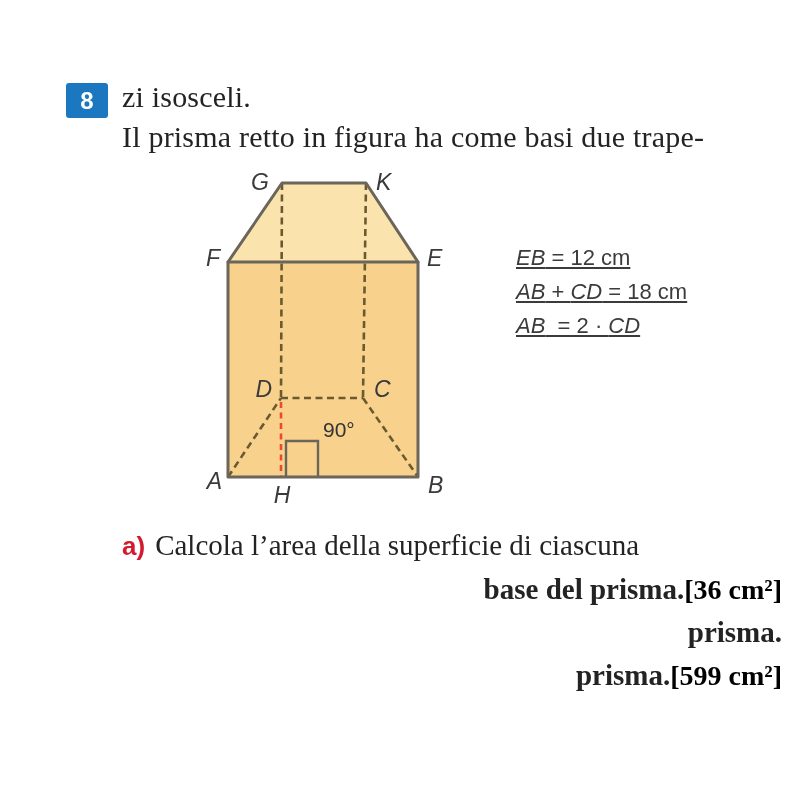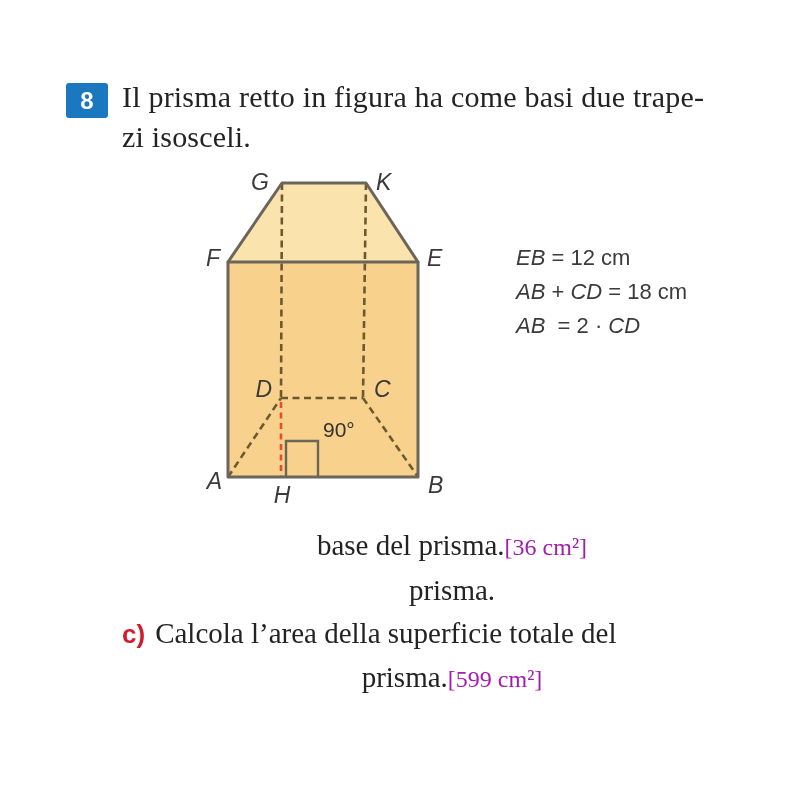--- a/index.html
+++ b/index.html
@@ -37,60 +37,61 @@
   #figure-svg { position: absolute; left: 170px; top: 158px; }
   
   #given-data {
     position: absolute;
     left: 516px; top: 241px;
     font-family: "Liberation Sans", sans-serif;
     font-size: 22px;
     line-height: 34px;
     color: #3b3b3b;
   }
-  .given-line { white-space: pre; }
+  .given-line { white-space: pre; text-decoration: underline; }
   .given-line .var { font-style: italic; }
   
   #questions {
     position: absolute;
     left: 122px; top: 524px;
     width: 660px;
     font-size: 29px;
     line-height: 43px;
   }
   .q-line1, .q-line2 { line-height: 43px; }
   .q-line2 {
     display: flex;
-    justify-content: center;
+    justify-content: flex-end;
     align-items: baseline;
+    font-weight: bold;
   }
   .q-label {
     color: #d31b2e;
     font-family: "Liberation Sans", sans-serif;
     font-weight: bold;
     font-size: 26px;
     margin-right: 10px;
   }
   .q-answer {
-    color: #a21caf;
-    font-size: 24px;
+    color: #000000;
+    font-size: 28px;
   }
 </style>
 </head>
 <body>
 
 <div id="page">
 
   <div id="problem-badge">
     <span>8</span>
   </div>
 
   <div id="problem-text">
+    <div>zi isosceli.</div>
     <div>Il prisma retto in figura ha come basi due trape-</div>
-    <div>zi isosceli.</div>
   </div>
 
   <svg id="figure-svg" width="292" height="360" viewBox="0 0 292 360">
 
     <polygon points="58,104 112,25 196,25 248,104" fill="#fbe3ae"></polygon>
     <rect x="58" y="104" width="190" height="215" fill="#f8d28c"></rect>
 
     <path d="M112,25 L111,240 M196,25 L193,240 M111,240 L193,240 M58,319 L111,240 M193,240 L248,319" fill="none" stroke-width="2.6" stroke-dasharray="7 4.5" stroke="#6b5a30"></path>
 
     <path d="M111,244 L111,319" fill="none" stroke-width="2.6" stroke-dasharray="6 4.5" stroke="#e84b2f"></path>
@@ -119,36 +120,36 @@
 
   <div id="given-data">
       <div class="given-line"><span class="var">EB</span><span> = 12 cm</span></div>
       <div class="given-line"><span class="var">AB</span><span> + </span><span class="var">CD</span><span> = 18 cm</span></div>
       <div class="given-line"><span class="var">AB</span><span>  = 2 · </span><span class="var">CD</span></div>
     </div>
 
   <div id="questions">
 
     <div class="q">
+      <div class="q-line1">
+        <span class="q-label">a)</span><span>Calcola l’area della superficie di ciascuna</span>
+      </div>
       <div class="q-line2">
         <span>base del prisma.</span>
         <span class="q-answer">[36 cm²]</span>
       </div>
     </div>
 
     <div class="q">
       <div class="q-line2">
         <span>prisma.</span>
       </div>
     </div>
 
     <div class="q">
-      <div class="q-line1">
-        <span class="q-label">c)</span><span>Calcola l’area della superficie totale del</span>
-      </div>
       <div class="q-line2">
         <span>prisma.</span>
         <span class="q-answer">[599 cm²]</span>
       </div>
     </div>
 
   </div>
 </div>
 
 </body></html>

